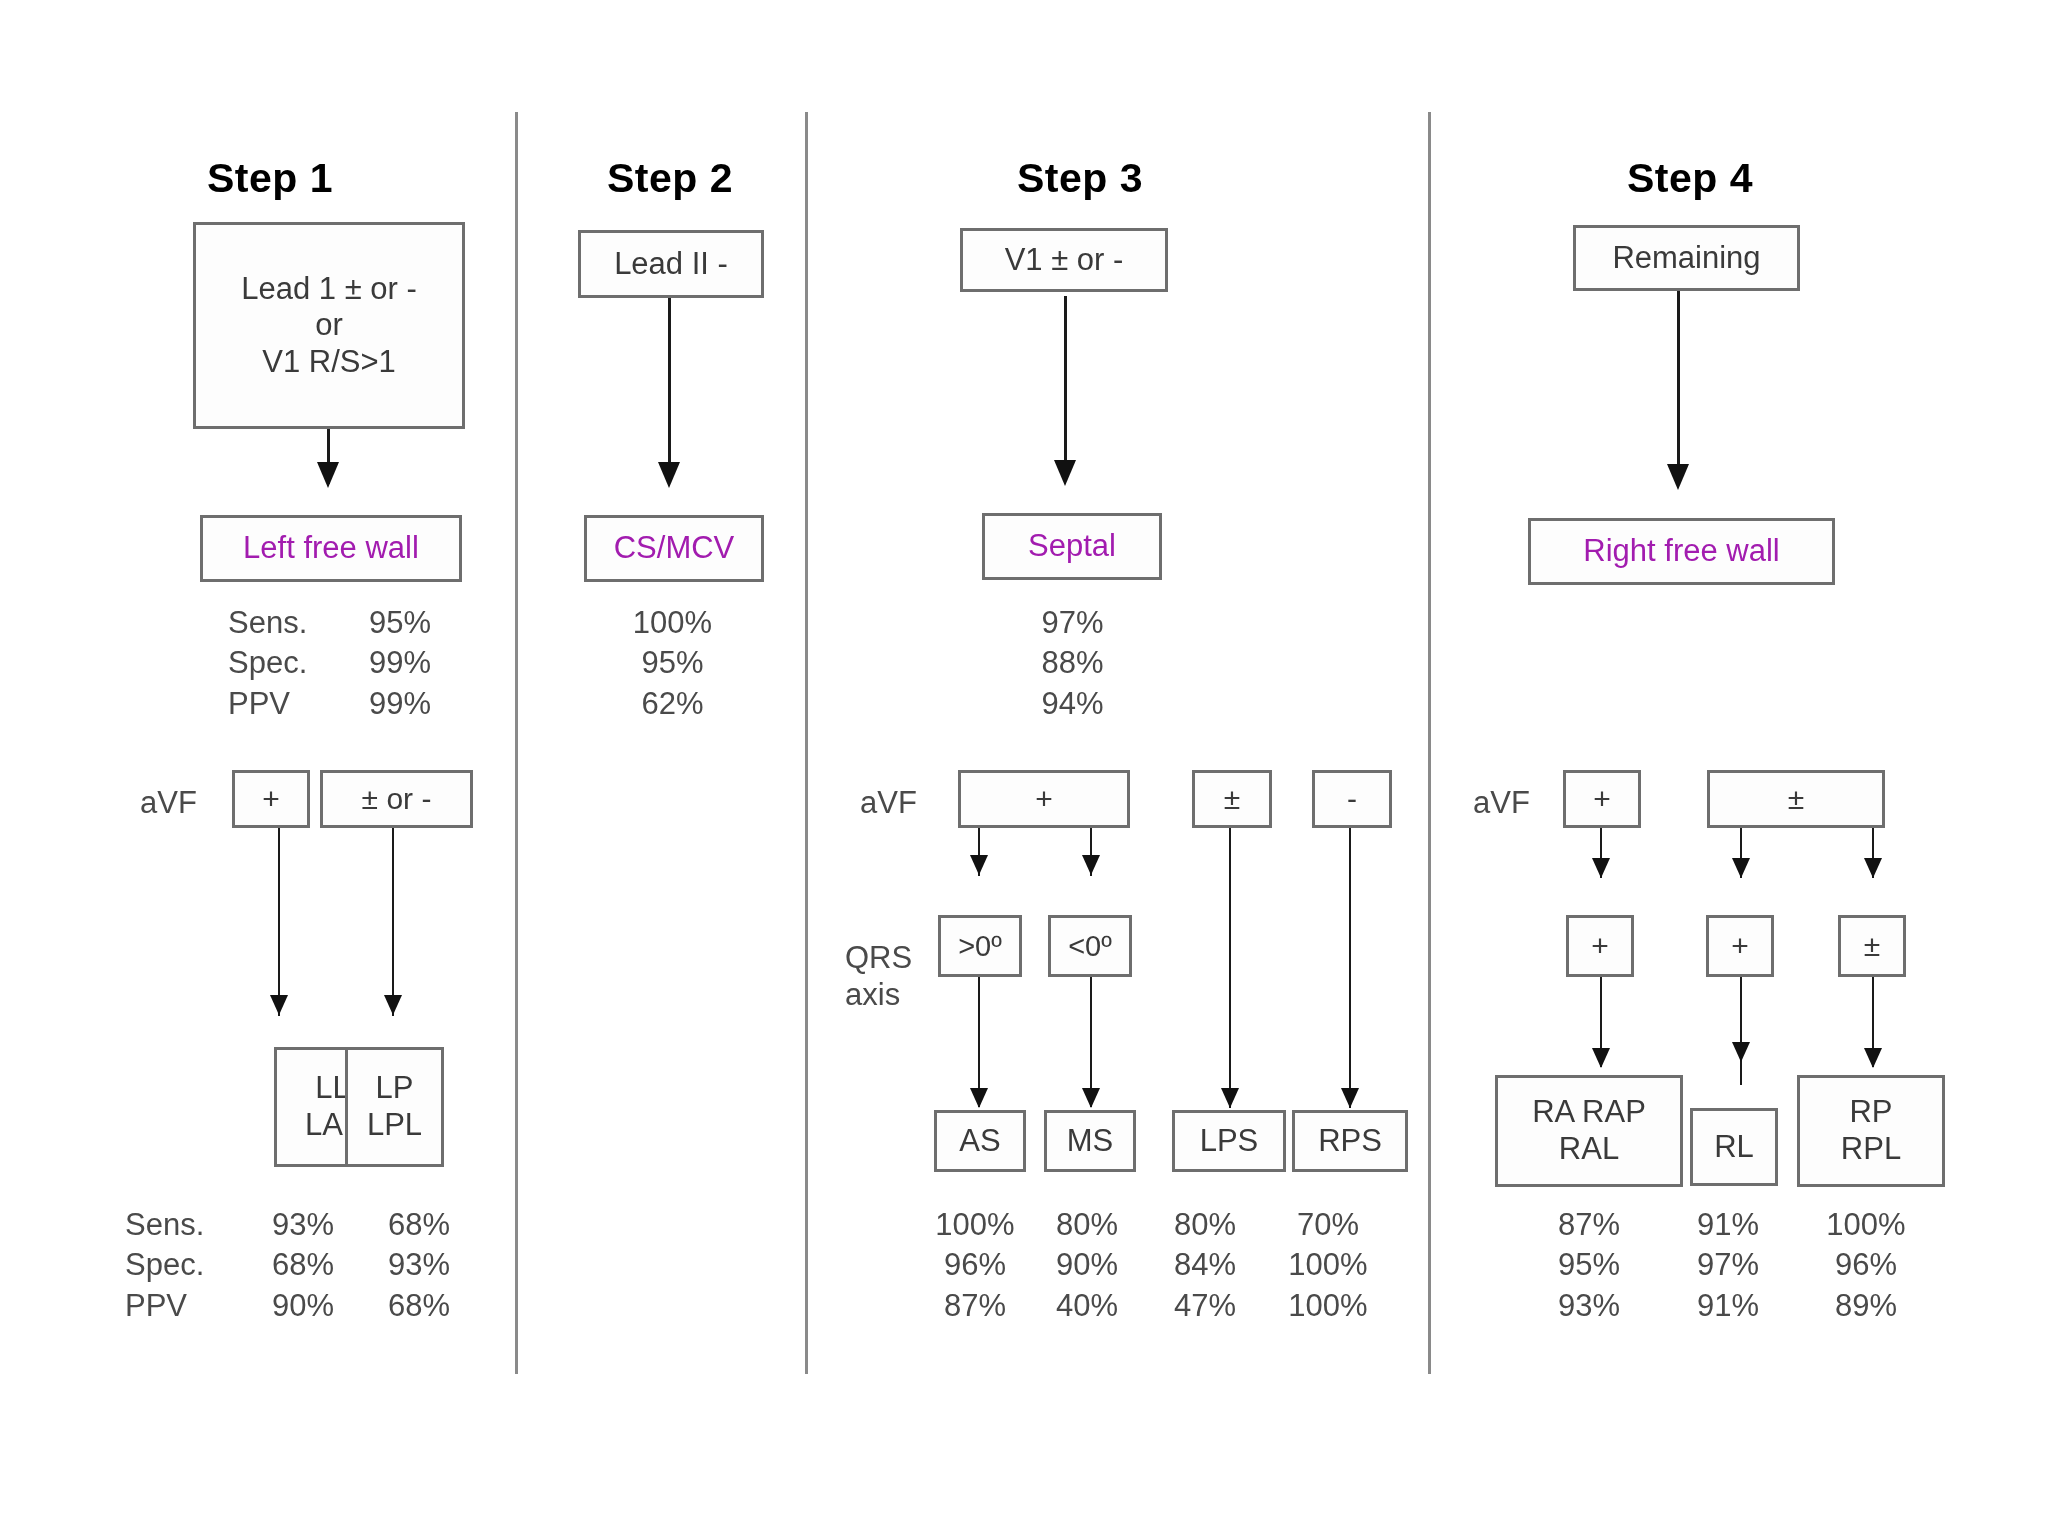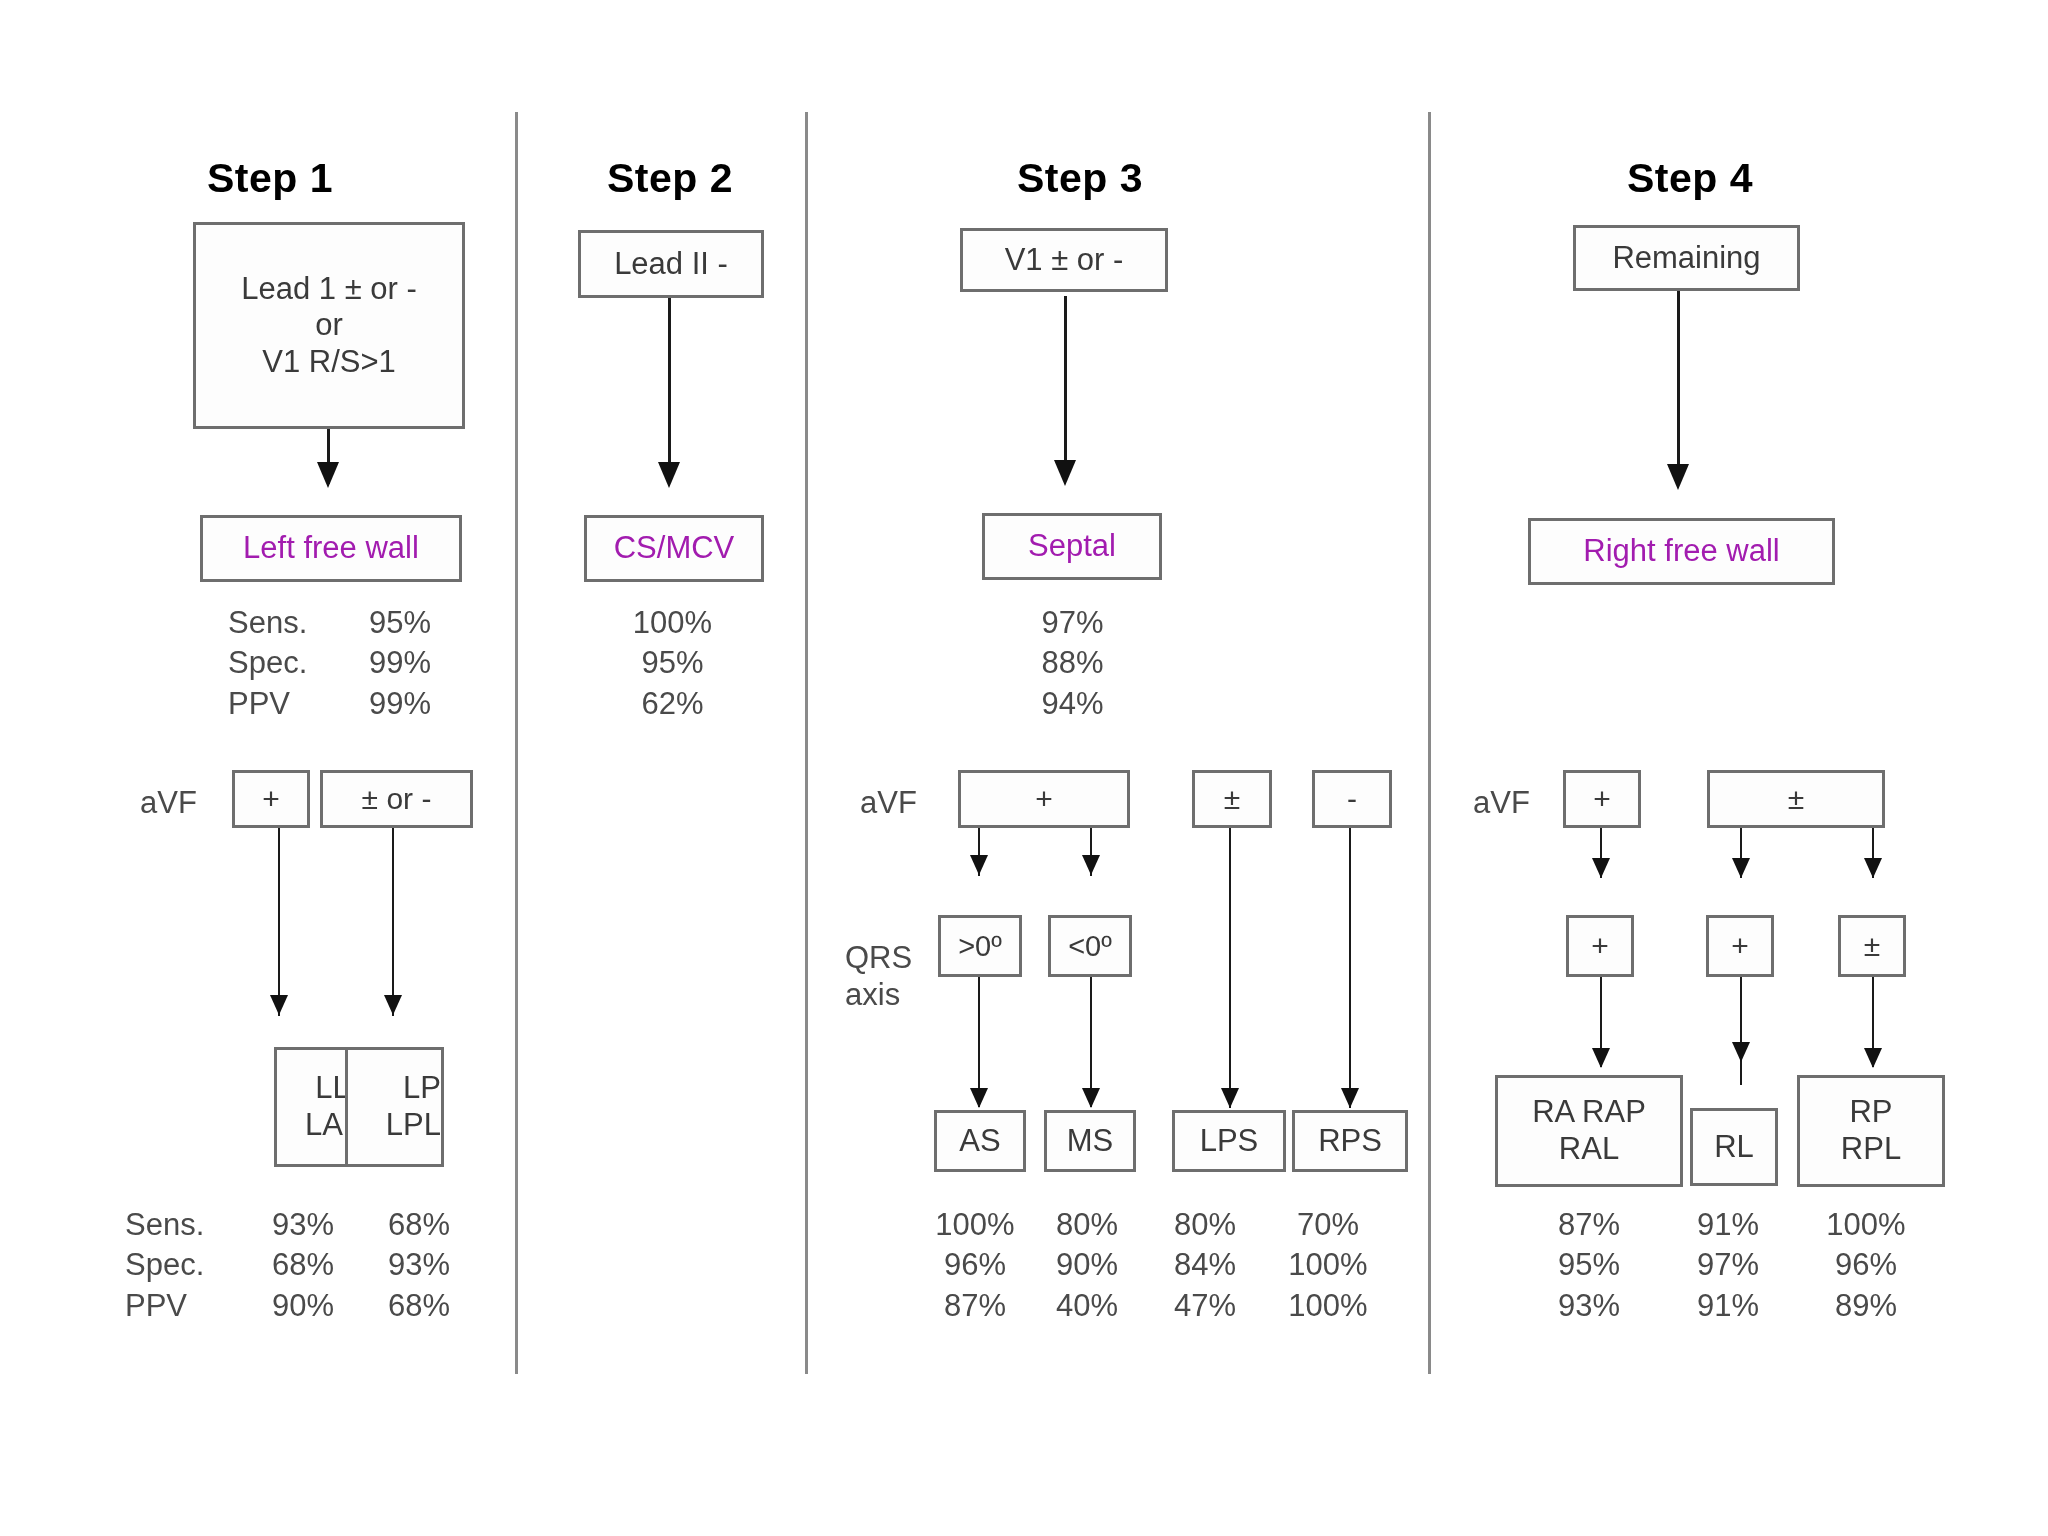--- a/index.html
+++ b/index.html
@@ -177,21 +177,21 @@
 
     <div class="vline hair" style="left:278px; top:828px; height:188px;"></div>
     <div class="arrowhead small" style="left:270px; top:995px;"></div>
     <div class="vline hair" style="left:392px; top:828px; height:188px;"></div>
     <div class="arrowhead small" style="left:384px; top:995px;"></div>
 
     <div class="box" style="left:230px; top:1047px; width:117px; height:120px; font-size:31px;margin-left:44px;">
       <span class="ln">LL</span>
       <span class="ln">LAL</span>
     </div>
-    <div class="box" style="left:345px; top:1047px; width:99px; height:120px; font-size:31px;align-items:flex-end;">
+    <div class="box" style="left:345px; top:1047px; width:99px; height:120px; font-size:31px;">
       <span class="ln">LP</span>
       <span class="ln">LPL</span>
     </div>
 
     <div class="stats-grid" style="left:125px; top:1205px; grid-template-columns:118px 108px 112px; column-gap:6px;">
       <div class="cell lbl">Sens.</div>
       <div class="cell num">93%</div>
       <div class="cell num">68%</div>
       <div class="cell lbl">Spec.</div>
       <div class="cell num">68%</div>

